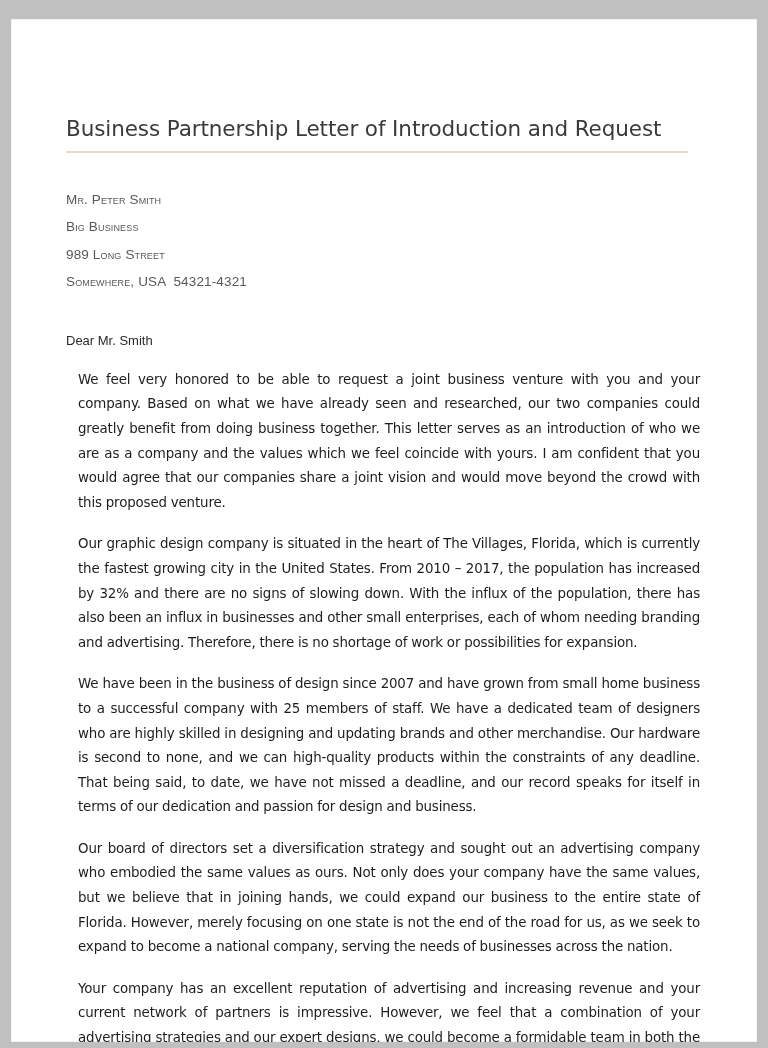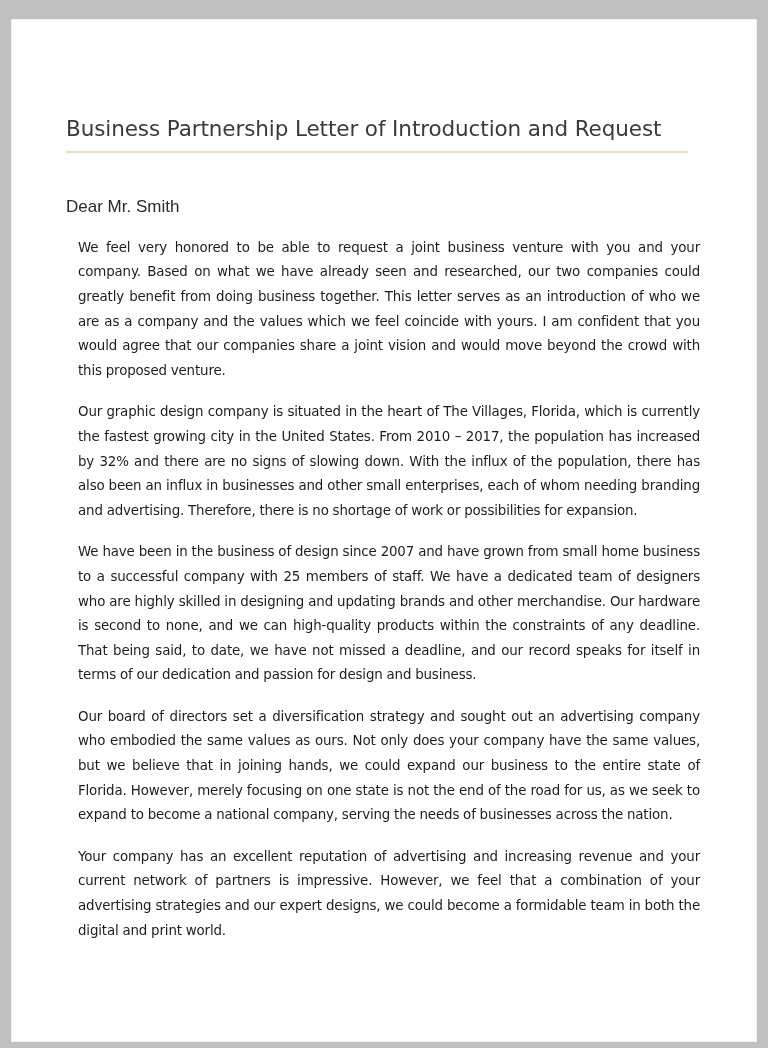--- a/index.html
+++ b/index.html
@@ -75,21 +75,21 @@
     line-height: 1;
     margin-bottom: 14px;
     letter-spacing: 0.15px;
     white-space: pre;
   }
 
   
   .salutation {
     margin-top: 45px;
     font-family: "Liberation Sans", sans-serif;
-    font-size: 17px;
+    font-size: 13px;
     color: #2a2a2a;
     line-height: 1;
   }
 
   
   .letter-body {
     margin-top: 21px;
   }
 
   .letter-paragraph {
@@ -112,20 +112,26 @@
 </head>
 <body>
 
 <div class="page-frame">
   <div class="page-sheet">
     <div class="doc-body">
 
       <h1 class="doc-title">Business Partnership Letter of Introduction and Request</h1>
       <div class="title-rule"></div>
 
+      <div class="address-block">
+        <div class="address-line">Mr. Peter Smith</div>
+        <div class="address-line">Big Business</div>
+        <div class="address-line">989 Long Street</div>
+        <div class="address-line">Somewhere, USA  54321-4321</div>
+      </div>
 
       <div class="salutation">Dear Mr. Smith</div>
 
       <div class="letter-body">
         <p class="letter-paragraph">We feel very honored to be able to request a joint business venture with you and your company. Based on what we have already seen and researched, our two companies could greatly benefit from doing business together. This letter serves as an introduction of who we are as a company and the values which we feel coincide with yours. I am confident that you would agree that our companies share a joint vision and would move beyond the crowd with this proposed venture.</p>
         <p class="letter-paragraph">Our graphic design company is situated in the heart of The Villages, Florida, which is currently the fastest growing city in the United States. From 2010 – 2017, the population has increased by 32% and there are no signs of slowing down. With the influx of the population, there has also been an influx in businesses and other small enterprises, each of whom needing branding and advertising. Therefore, there is no shortage of work or possibilities for expansion.</p>
         <p class="letter-paragraph">We have been in the business of design since 2007 and have grown from small home business to a successful company with 25 members of staff. We have a dedicated team of designers who are highly skilled in designing and updating brands and other merchandise. Our hardware is second to none, and we can high-quality products within the constraints of any deadline. That being said, to date, we have not missed a deadline, and our record speaks for itself in terms of our dedication and passion for design and business.</p>
         <p class="letter-paragraph">Our board of directors set a diversification strategy and sought out an advertising company who embodied the same values as ours. Not only does your company have the same values, but we believe that in joining hands, we could expand our business to the entire state of Florida. However, merely focusing on one state is not the end of the road for us, as we seek to expand to become a national company, serving the needs of businesses across the nation.</p>
         <p class="letter-paragraph">Your company has an excellent reputation of advertising and increasing revenue and your current network of partners is impressive. However, we feel that a combination of your advertising strategies and our expert designs, we could become a formidable team in both the digital and print world.</p>
 

